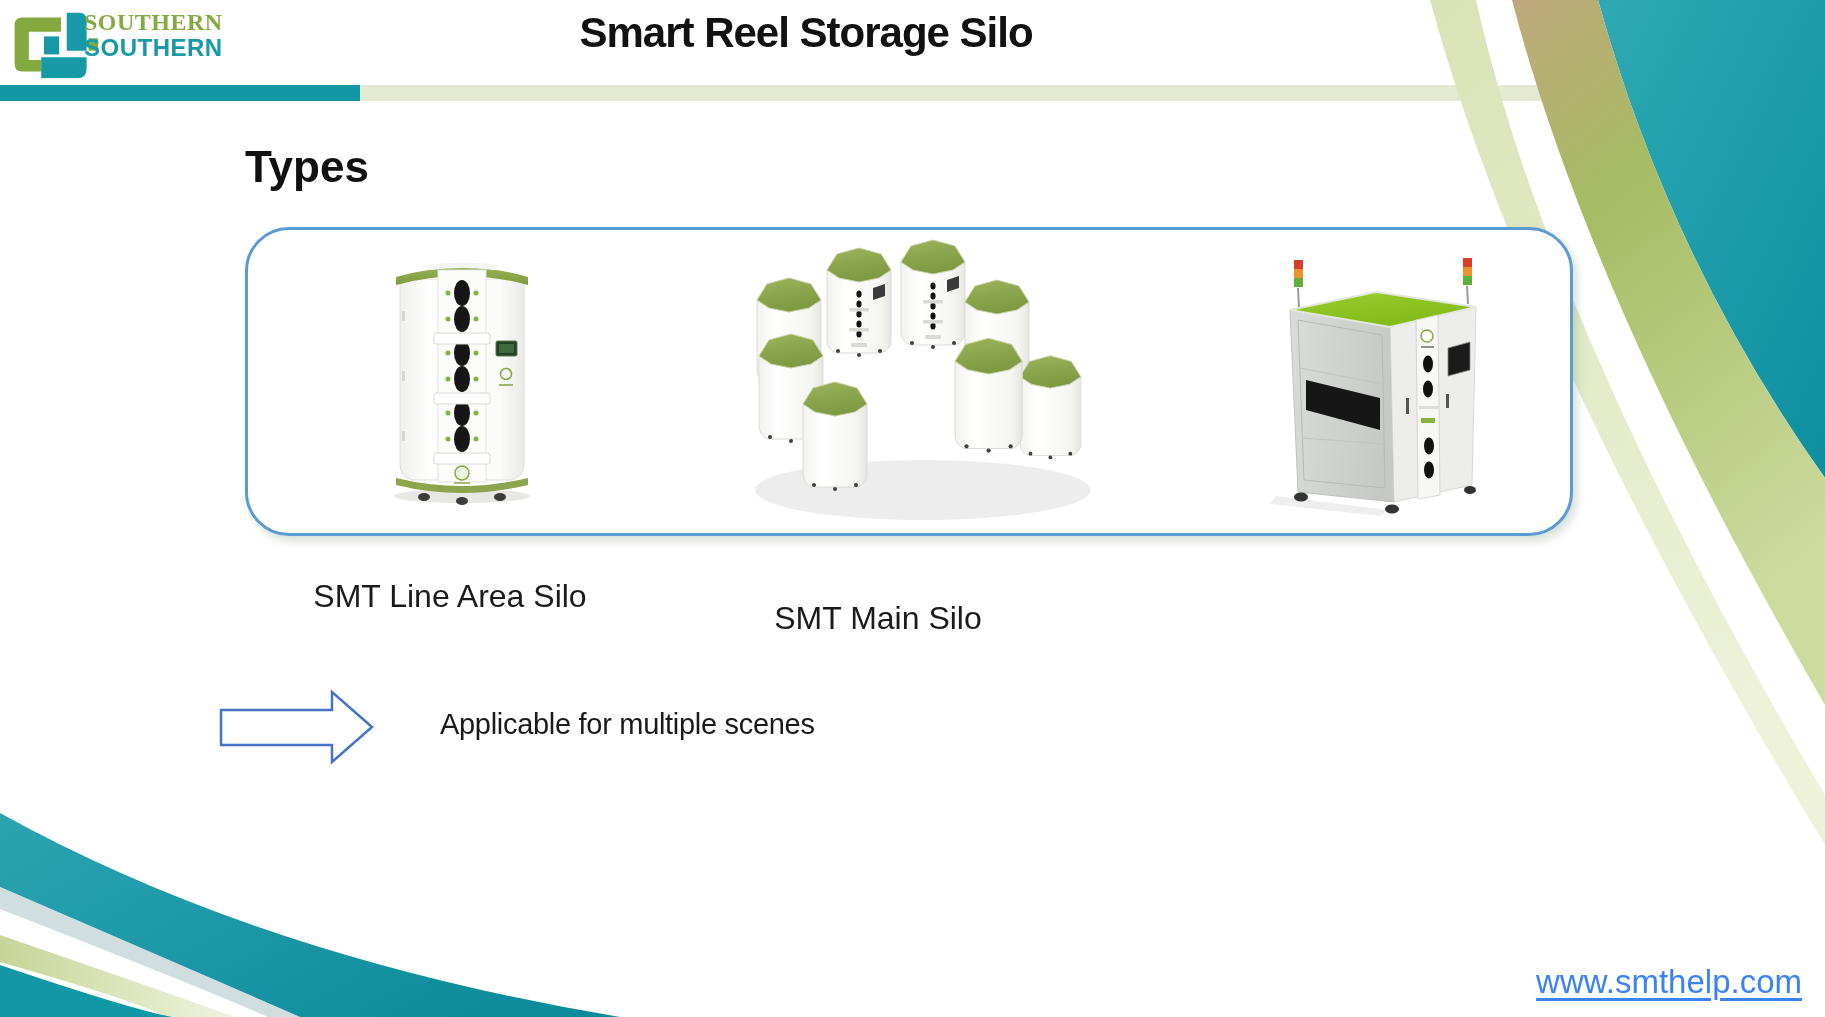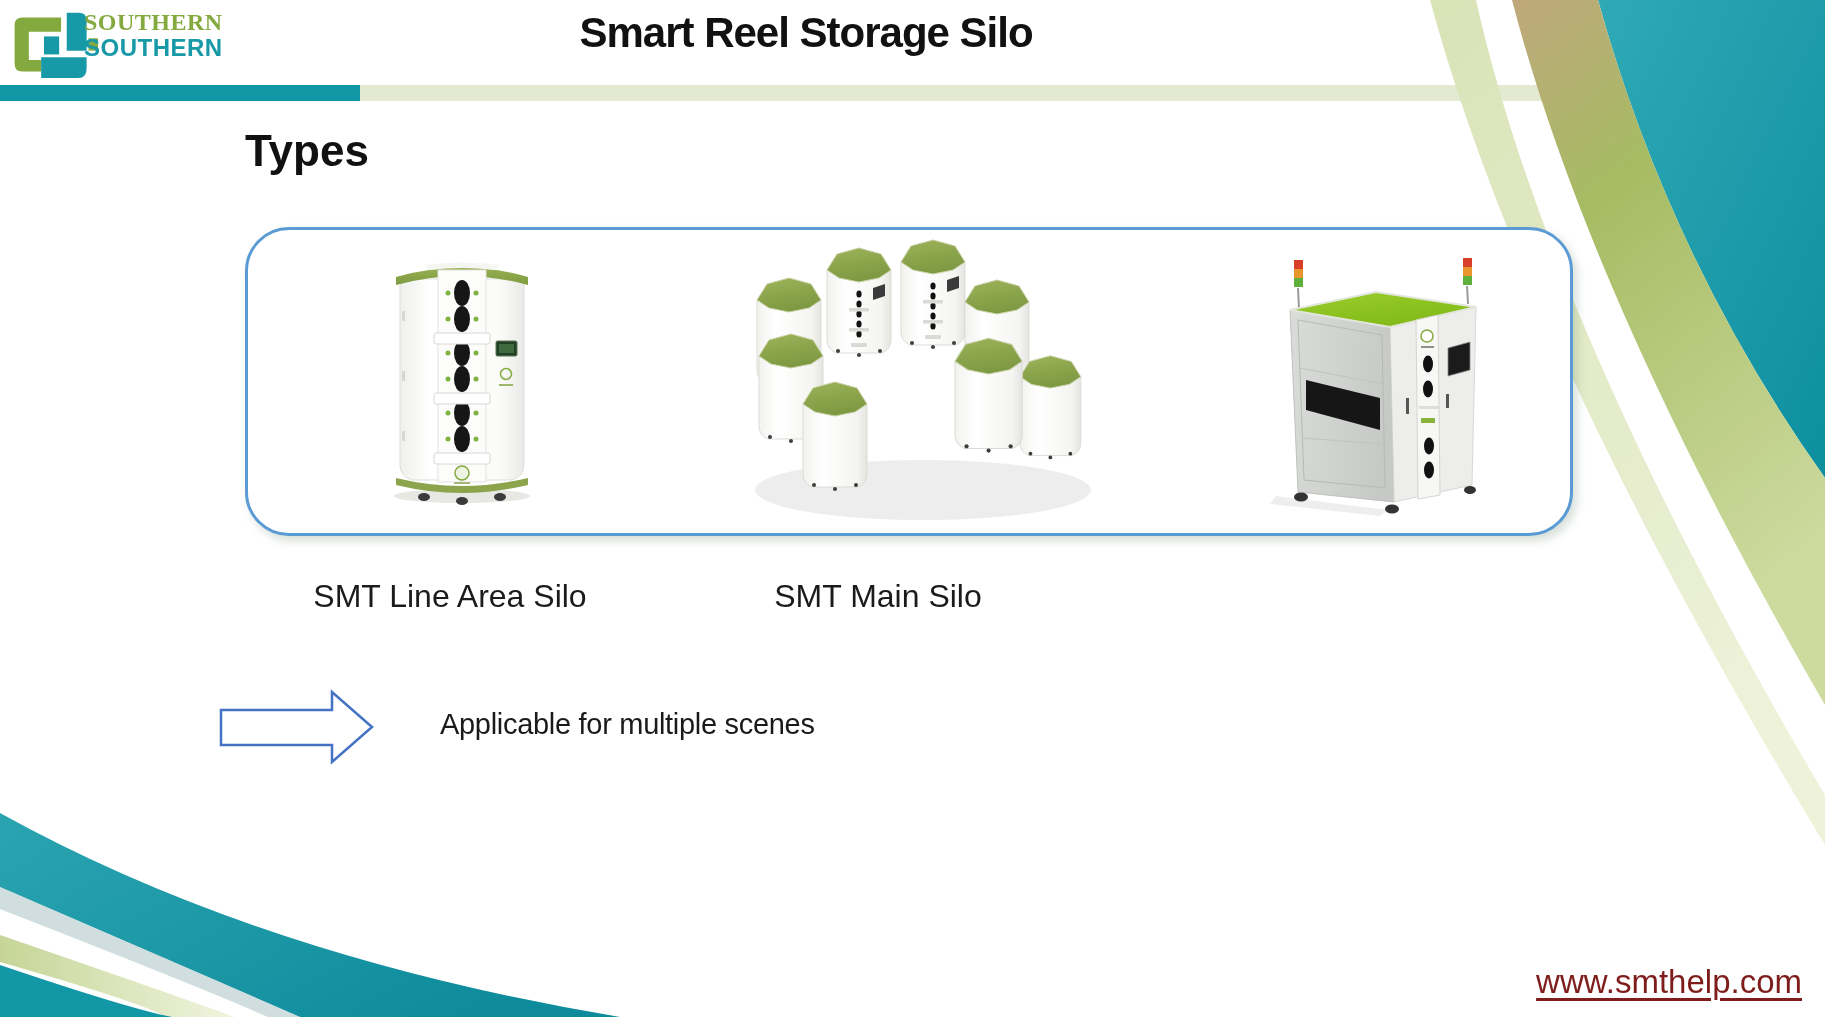--- a/index.html
+++ b/index.html
@@ -17,34 +17,34 @@
   .logo-text .l2{color:#1899A8;}
   .page-title{left:556px;top:8px;width:500px;text-align:center;
     font-size:42px;font-weight:700;letter-spacing:-1px;color:#111;z-index:3;
     line-height:50px;white-space:nowrap;}
   .bar-teal{left:0;top:85px;width:360px;height:16px;background:#1297A7;z-index:1;}
   .bar-light{left:360px;top:85px;width:1465px;height:16px;background:#E4E9D1;z-index:1;}
   
   .swoosh-tr{right:0;top:0;z-index:2;pointer-events:none;}
   .swoosh-bl{left:0;bottom:0;z-index:2;pointer-events:none;}
   
-  .types-heading{left:245px;top:126px;font-size:44px;font-weight:700;color:#111;z-index:3;}
+  .types-heading{left:245px;top:142px;font-size:44px;font-weight:700;color:#111;z-index:3;}
   .products-box{left:245px;top:227px;width:1322px;height:303px;
     border:3px solid #5B9BD5;border-radius:44px;background:#fff;
     box-shadow:4px 5px 10px rgba(120,150,125,.30);z-index:2;}
   .machine{z-index:3;}
   .product-label{font-size:32px;color:#1b1b1b;z-index:3;white-space:nowrap;
     transform:translateX(-50%);top:578px;}
   .label-1{left:450px;}
-  .label-2{left:878px;}
+  .label-2{left:878px;margin-top:22px;}
   .label-3{left:1422px;}
   .arrow-shape{left:213px;top:686px;z-index:3;}
   .callout-text{left:440px;top:708px;font-size:29px;color:#1a1a1a;
     letter-spacing:-.3px;z-index:3;white-space:nowrap;}
-  .site-link{right:23px;bottom:16px;font-size:33px;color:#7f1d1d;
+  .site-link{right:23px;bottom:16px;font-size:33px;color:#3b82f6;
     text-decoration:underline;text-decoration-thickness:3px;text-underline-offset:5px;
     z-index:3;cursor:pointer;}
 </style>
 </head>
 <body>
 
 <div class="slide">
 
   <svg class="abs logo-mark" viewBox="0 0 95 82">
     <path d="M7,21 Q7,13 15,13 L56,13 L56,28 L22,28 L22,58 L35,58 L35,70 L15,70 Q7,70 7,62 Z" fill="#84A93F"></path>

